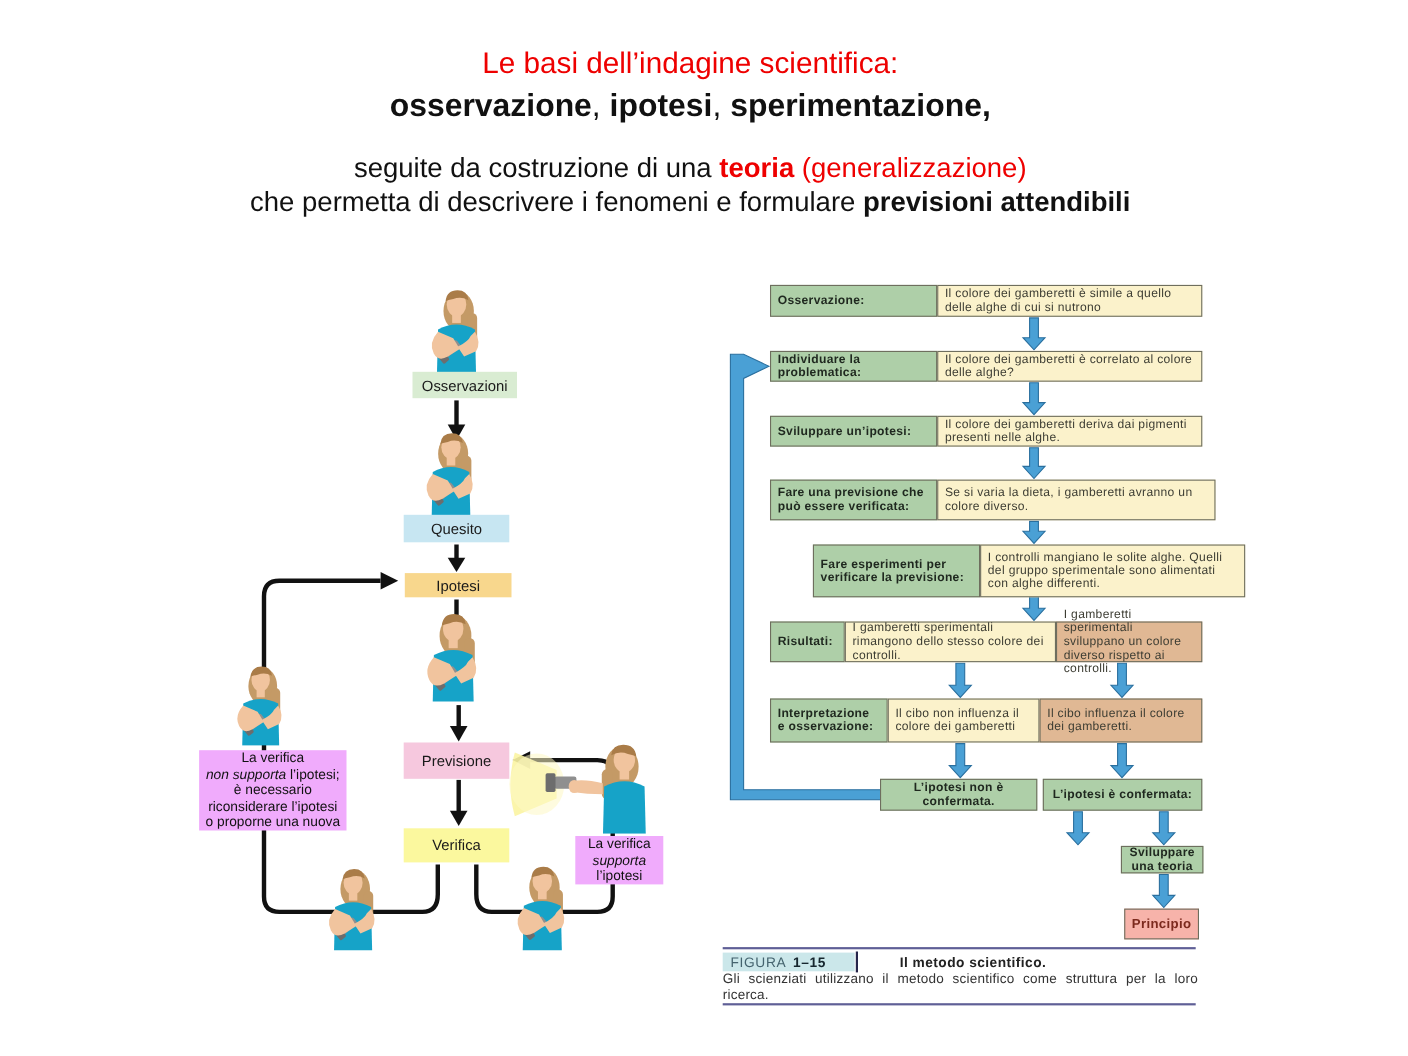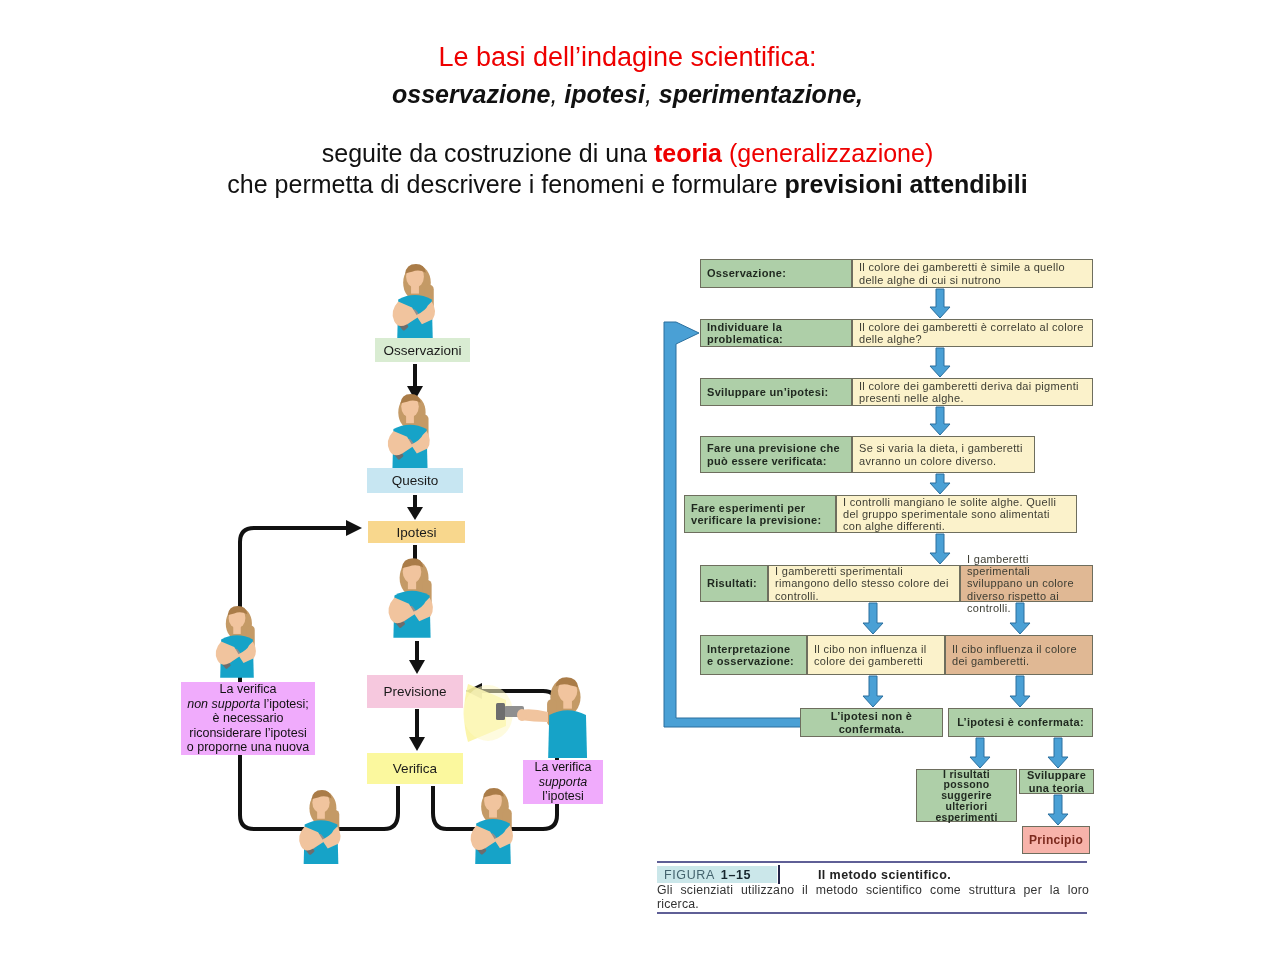--- a/index.html
+++ b/index.html
@@ -2,21 +2,21 @@
 <html><head>
 <meta charset="utf-8">
 <style>
   html,body{margin:0;padding:0;background:#fff;}
   #canvas{position:relative;width:1280px;height:960px;background:#ffffff;
           font-family:"Liberation Sans","DejaVu Sans",sans-serif;overflow:hidden;}
   .abs{position:absolute;}
   
   .tl{position:absolute;left:0;width:1255px;text-align:center;color:#111;white-space:nowrap;}
   .t1{top:42px;font-size:27px;color:#ee0000;}
-  .t2{top:80px;font-size:25px;font-weight:bold;font-style:italic;}
+  .t2{top:80px;font-size:29px;font-weight:bold;}
   .t2 .sep{font-weight:normal;}
   .t3{top:139px;font-size:25px;}
   .t4{top:170px;font-size:25px;}
   .red{color:#ee0000;}
   .b{font-weight:bold;}
   
   .lbox{position:absolute;display:flex;align-items:center;justify-content:center;
         font-size:13.5px;color:#1a1a1a;}
   
   .note{position:absolute;text-align:center;font-size:12.5px;line-height:14.5px;
@@ -193,29 +193,29 @@
       </div>
   </div>
   <div class="rrow" style="left:700px;top:378px;width:393px;height:28px">
     <div class="cell lab" style="width:152px">
         <span>Sviluppare un’ipotesi:</span>
       </div>
     <div class="cell cream" style="flex:1">
         <span>Il colore dei gamberetti deriva dai pigmenti presenti nelle alghe.</span>
       </div>
   </div>
-  <div class="rrow" style="left:700px;top:436px;width:335px;height:37px">
+  <div class="rrow" style="left:700px;top:436px;width:405px;height:37px">
     <div class="cell lab" style="width:152px">
         <span>Fare una previsione che può essere verificata:</span>
       </div>
     <div class="cell cream" style="flex:1">
         <span>Se si varia la dieta, i gamberetti avranno un colore diverso.</span>
       </div>
   </div>
-  <div class="rrow" style="left:684px;top:495px;width:393px;height:38px">
+  <div class="rrow" style="left:739px;top:495px;width:393px;height:48px">
     <div class="cell lab" style="width:152px">
         <span>Fare esperimenti per verificare la previsione:</span>
       </div>
     <div class="cell cream" style="flex:1">
         <span>I controlli mangiano le solite alghe. Quelli del gruppo sperimentale sono alimentati con alghe differenti.</span>
       </div>
   </div>
   <div class="rrow" style="left:700px;top:565px;width:393px;height:37px">
     <div class="cell lab" style="width:68px">
         <span>Risultati:</span>
@@ -237,23 +237,20 @@
     <div class="cell tan" style="flex:1">
         <span>Il cibo influenza il colore dei gamberetti.</span>
       </div>
   </div>
 
   <div class="gbox" style="left:800px;top:708px;width:143px;height:29px">
       <span>L’ipotesi non è confermata.</span>
     </div>
   <div class="gbox" style="left:948px;top:708px;width:145px;height:29px">
       <span>L’ipotesi è confermata:</span>
-    </div>
-  <div class="gbox" style="left:916px;top:769px;width:101px;height:53px;font-size:10.5px;line-height:10.8px">
-      <span>I risultati possono suggerire ulteriori esperimenti</span>
     </div>
   <div class="gbox" style="left:1019px;top:769px;width:75px;height:25px">
       <span>Sviluppare una teoria</span>
     </div>
   <div class="gbox pbox" style="left:1022px;top:826px;width:68px;height:28px">
       <span>Principio</span>
     </div>
 
   <div class="cap-rule" style="top:861px"></div>
   <div class="figbox">

